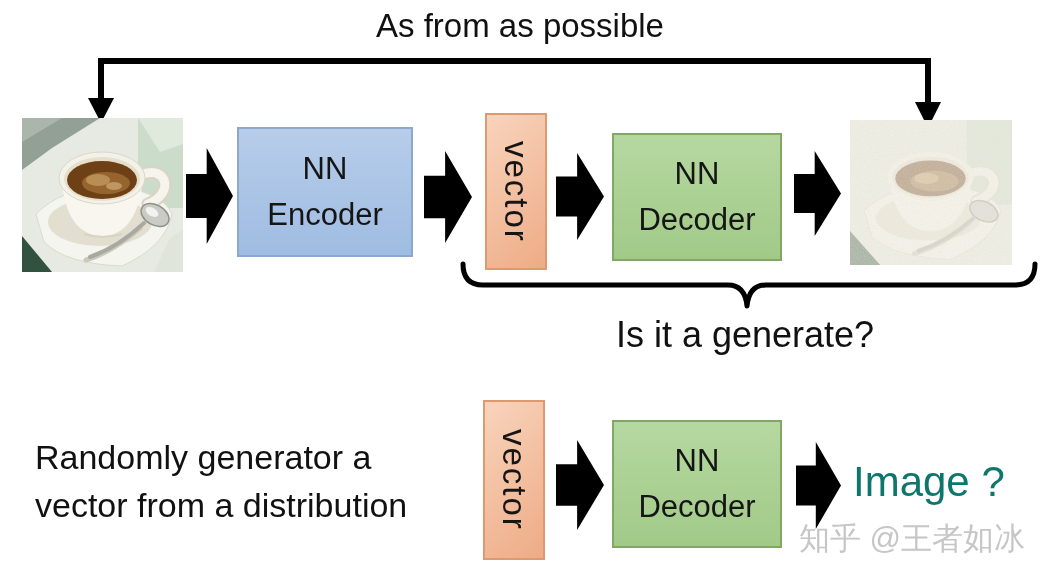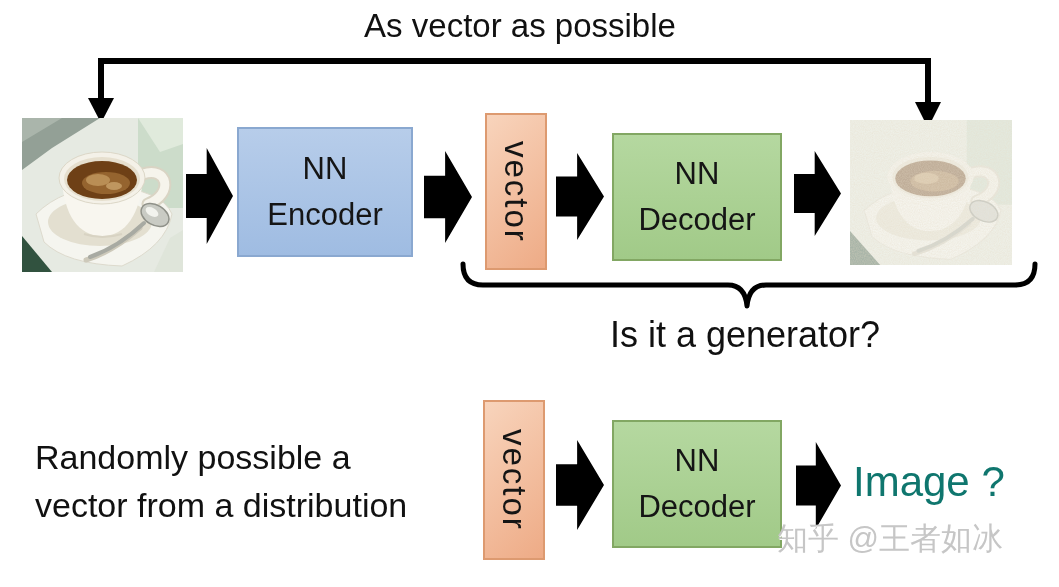--- a/index.html
+++ b/index.html
@@ -76,42 +76,42 @@
   }
 
   .image-q {
     left: 853px; top: 458px;
     font-size: 42px;
     color: #0f766e;
     white-space: nowrap;
   }
 
   .watermark {
-    left: 777px; top: 518px;
+    left: 799px; top: 518px;
     font-size: 31px;
     color: #c6c6c6;
     text-shadow: 1px 1px 0 rgba(255,255,255,0.95);
     font-family: sans-serif;
     white-space: nowrap;
   }
 
   svg { display: block; }
 </style>
 </head>
 <body>
 
 <div class="stage">
 
   <svg class="abs" style="left:0; top:0;" width="1059" height="140" viewBox="0 0 1059 140">
     <path d="M101 102 L101 61 L928 61 L928 106" fill="none" stroke="#000" stroke-width="6"></path>
     <polygon points="88,98 114,98 101,123" fill="#000"></polygon>
     <polygon points="915,102 941,102 928,128" fill="#000"></polygon>
   </svg>
 
-  <div class="abs title">As vector as possible</div>
+  <div class="abs title">As from as possible</div>
 
   <div class="abs photo" style="left:22px; top:118px; width:161px; height:154px;">
     <svg viewBox="0 0 161 154" preserveAspectRatio="none">
       <rect width="161" height="154" fill="#e6eae2"></rect>
       <path d="M0 0 H78 L30 30 L0 52 Z" fill="#93a096"></path>
       <path d="M0 0 H40 L0 24 Z" fill="#aab5ab"></path>
       <rect x="116" y="0" width="45" height="90" fill="#ccdcca"></rect>
       <path d="M116 0 H161 V26 L138 34 Z" fill="#e0eadc"></path>
       <path d="M148 120 L161 112 V154 H132 Z" fill="#dfe5da"></path>
       <path d="M0 118 L30 154 H0 Z" fill="#31523f"></path>
@@ -182,23 +182,23 @@
       </g>
       <rect width="161" height="154" fill="#ffffff" opacity="0.2"></rect>
       <rect width="161" height="154" filter="url(#grainNoise)" opacity="0.55"></rect>
     </svg>
   </div>
 
   <svg class="abs" style="left:458px; top:258px;" width="584" height="58" viewBox="0 0 584 58">
     <path d="M5 6 Q5 27 25 27 L270 27 Q287 27 289 48 Q291 27 308 27 L557 27 Q577 27 577 6" fill="none" stroke="#000" stroke-width="5" stroke-linecap="round" stroke-linejoin="round"></path>
   </svg>
 
-  <div class="abs brace-q">Is it a generator?</div>
-
-  <div class="abs caption">Randomly possible a
+  <div class="abs brace-q">Is it a generate?</div>
+
+  <div class="abs caption">Randomly generator a
 vector from a distribution</div>
 
   <div class="abs box vector" style="left:483px; top:400px; width:62px; height:160px;">
     <span class="vlabel">vector</span>
   </div>
 
   <div class="abs blockarrow" style="left:556px; top:440px; width:48px; height:90px;"></div>
   <div class="abs blockarrow" style="left:796px; top:442px; width:45px; height:87px;"></div>
 
   <div class="abs box decoder" style="left:612px; top:420px; width:170px; height:128px;">

